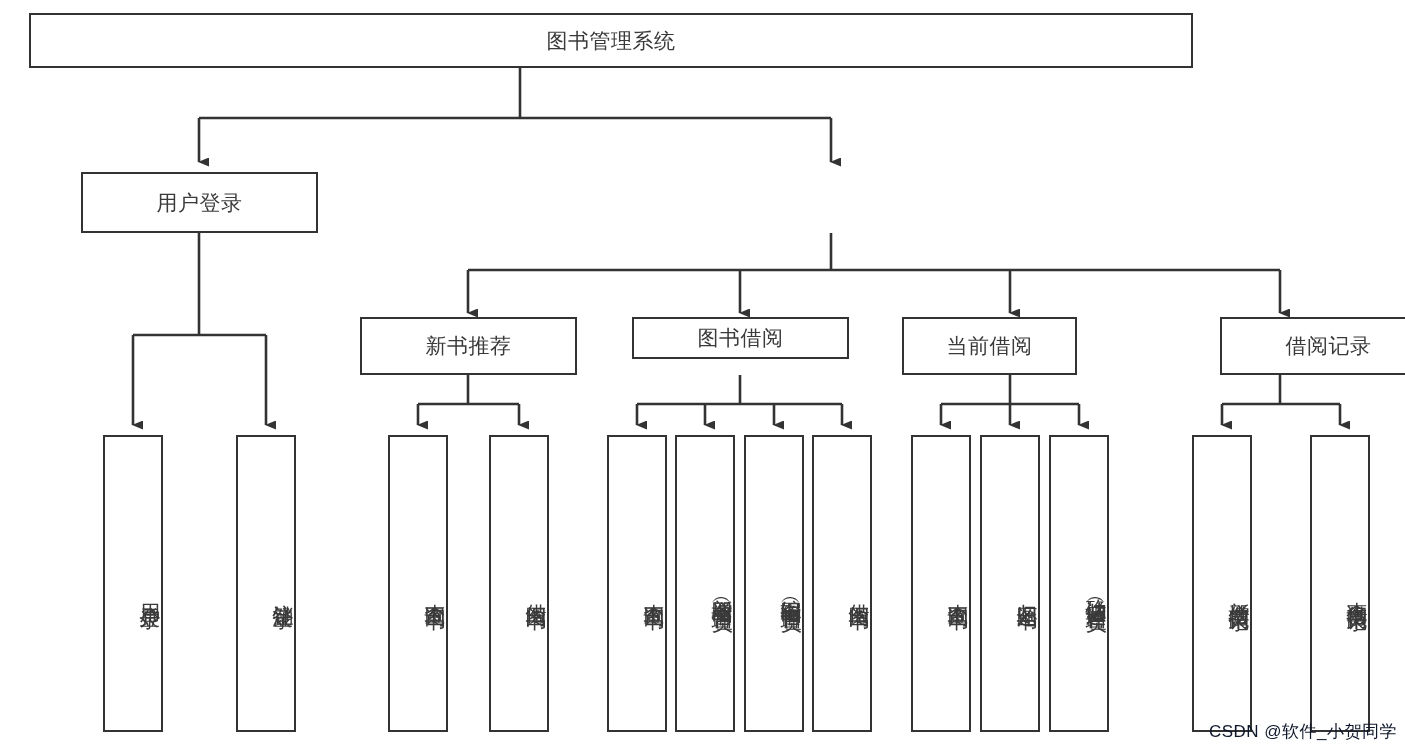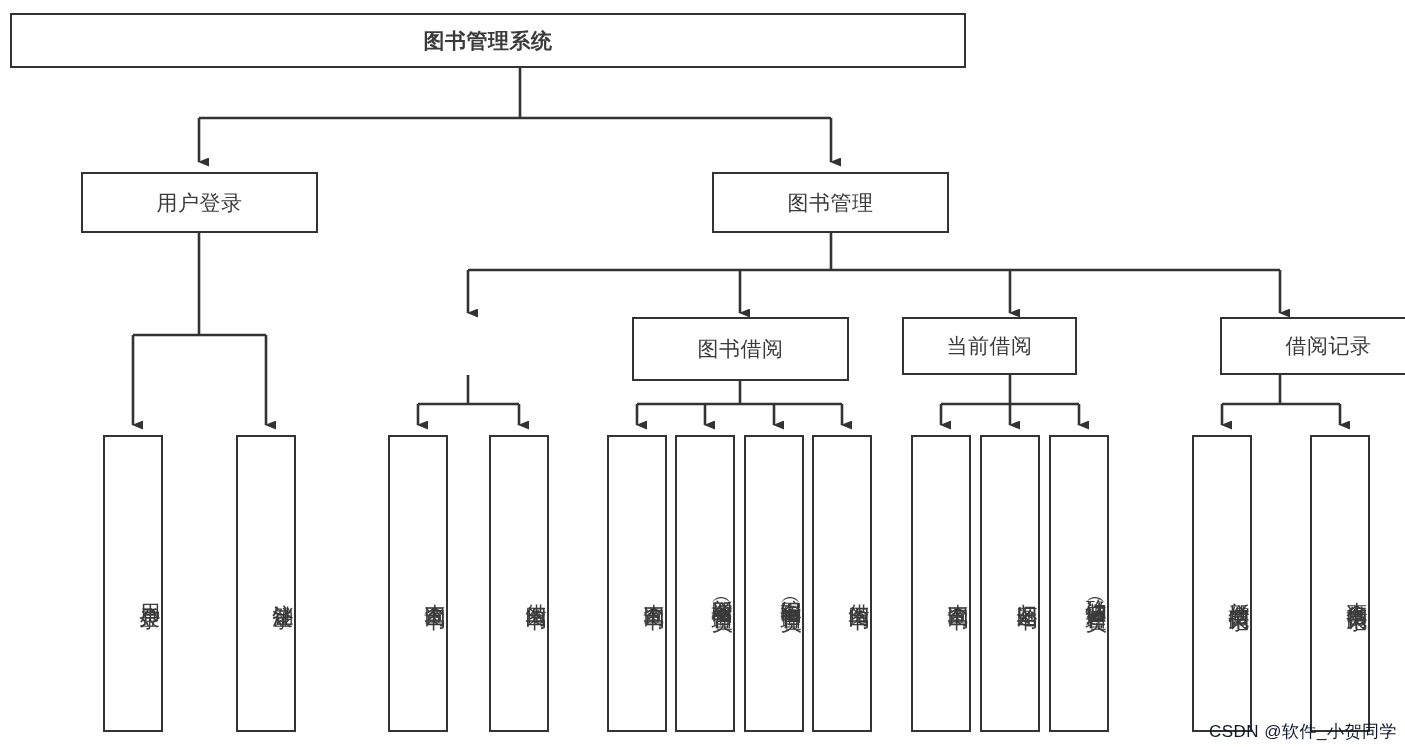--- a/index.html
+++ b/index.html
@@ -111,32 +111,32 @@
       <path d="M1010,404 L1010,425" marker-end="url(#arrowhead)"></path>
       <path d="M1079,404 L1079,425" marker-end="url(#arrowhead)"></path>
 
       <path d="M1280,375 L1280,404"></path>
       <path d="M1222,404 L1340,404"></path>
       <path d="M1222,404 L1222,425" marker-end="url(#arrowhead)"></path>
       <path d="M1340,404 L1340,425" marker-end="url(#arrowhead)"></path>
     </g>
   </svg>
 
-  <div class="node horiz" style="left:10px; top:13px; width:956px; height:55px;font-weight:bold;">
+  <div class="node horiz" style="left:29px; top:13px; width:1164px; height:55px;">
     <span>图书管理系统</span>
   </div>
 
   <div class="node horiz" style="left:81px; top:172px; width:237px; height:61px;">
     <span>用户登录</span>
   </div>
-  <div class="node horiz" style="left:712px; top:172px; width:237px; height:61px;">
-    <span>图书管理</span>
+
+  <div class="node horiz" style="left:360px; top:317px; width:217px; height:58px;">
+    <span>新书推荐</span>
   </div>
-
-  <div class="node horiz" style="left:632px; top:317px; width:217px; height:64px;">
+  <div class="node horiz" style="left:632px; top:317px; width:217px; height:42px;">
     <span>图书借阅</span>
   </div>
   <div class="node horiz" style="left:902px; top:317px; width:175px; height:58px;">
     <span>当前借阅</span>
   </div>
   <div class="node horiz" style="left:1172px; top:317px; width:217px; height:58px;margin-left:48px;">
     <span>借阅记录</span>
   </div>
 
   <div class="node vert" style="left:103px; top:435px; width:60px; height:297px;">

